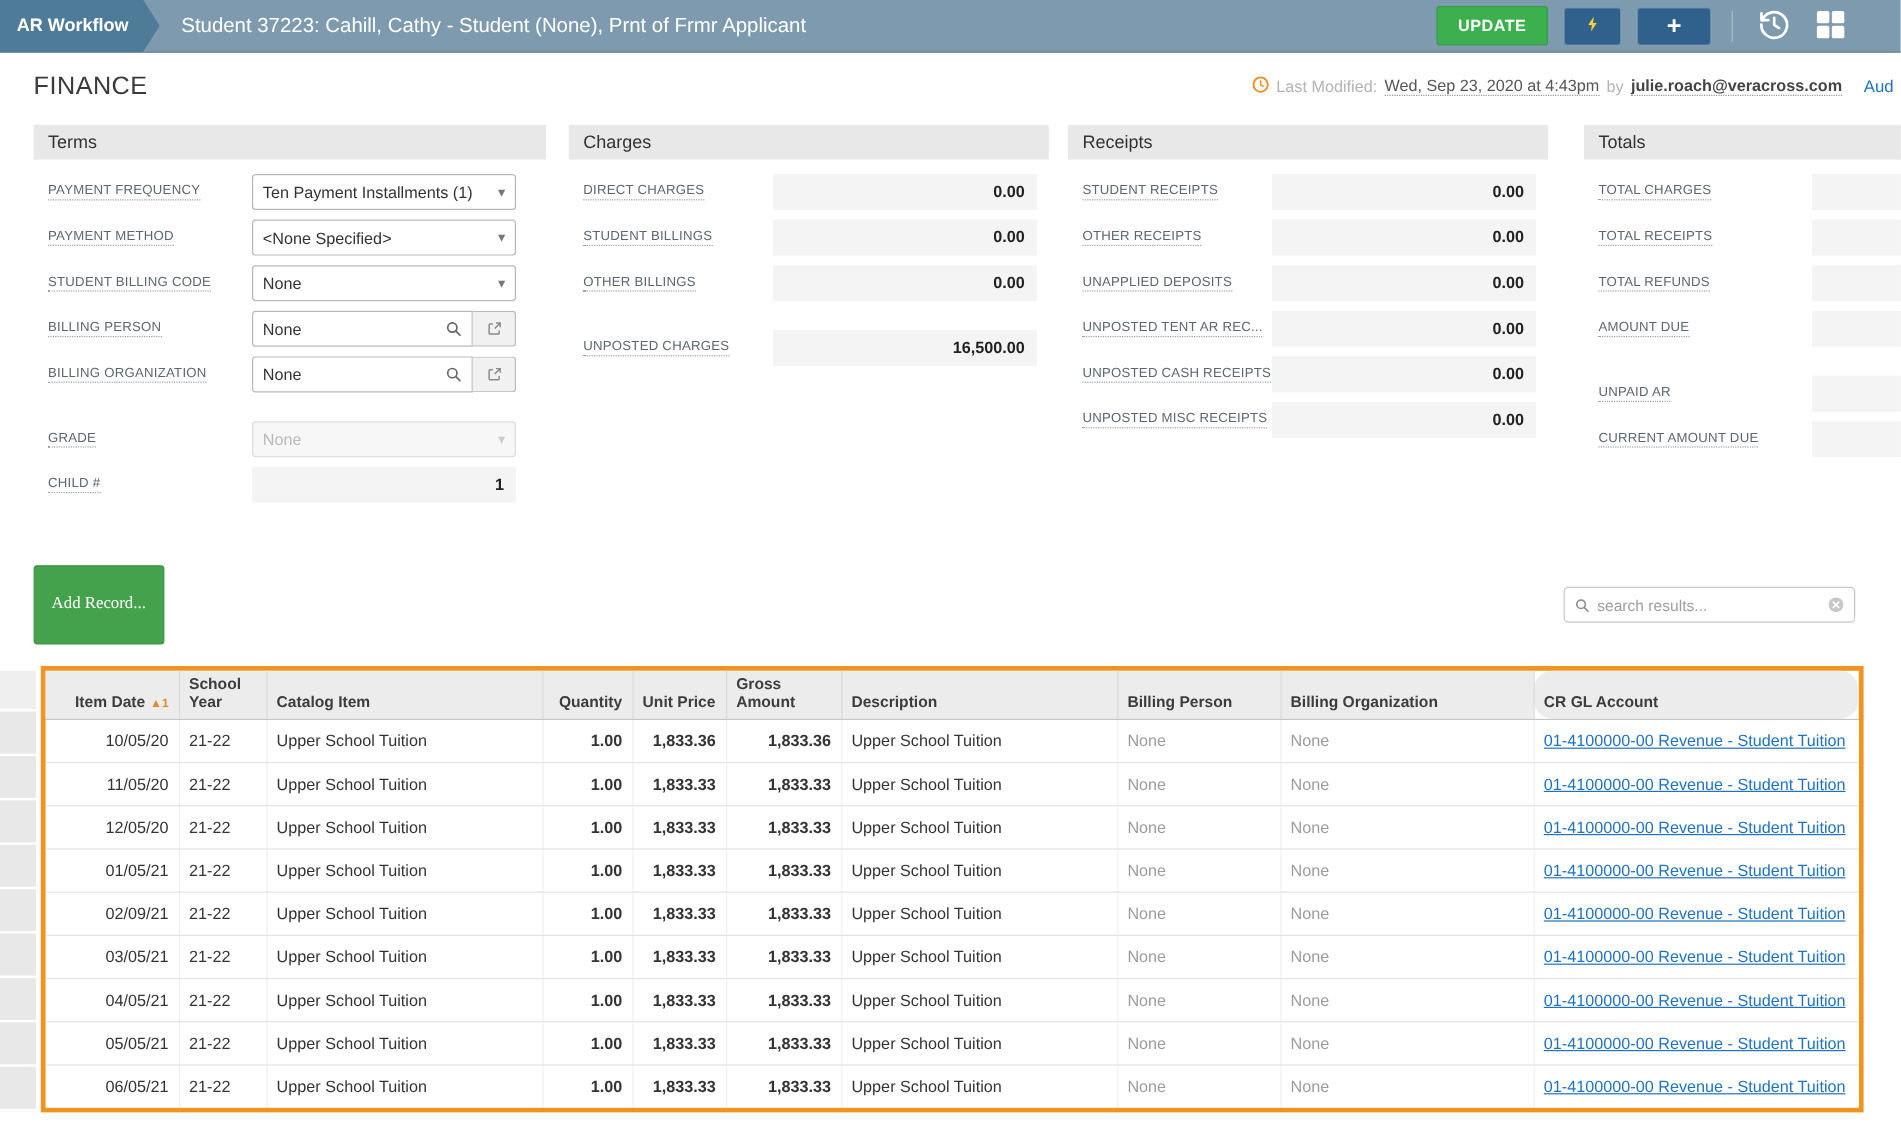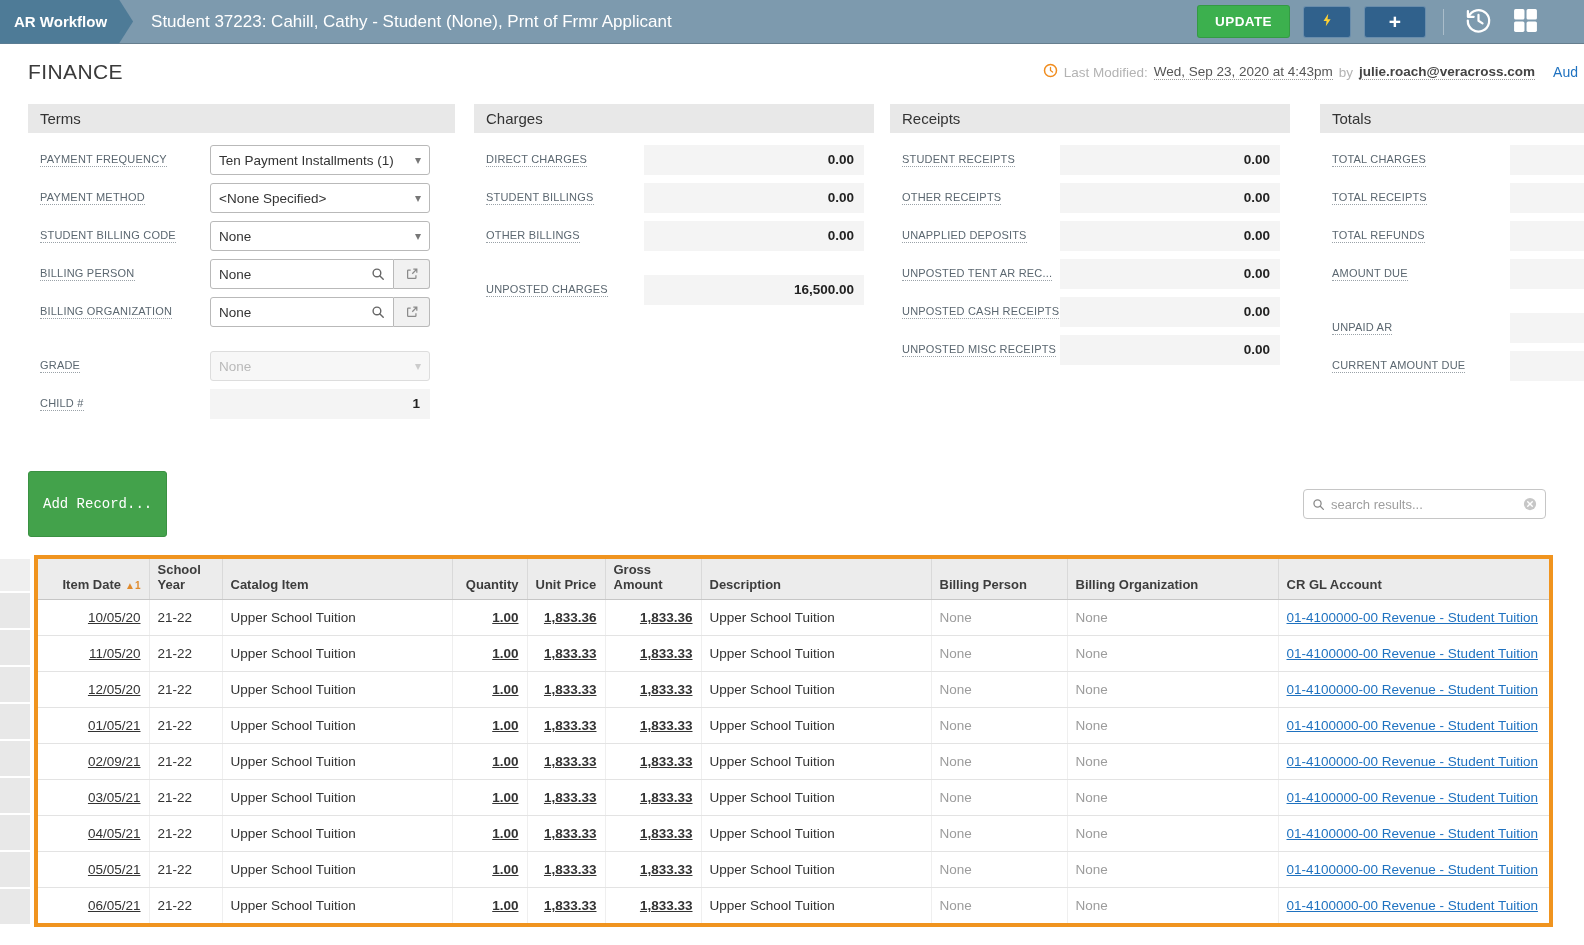--- a/index.html
+++ b/index.html
@@ -71,47 +71,47 @@
 
   .value-box { height:30px; line-height:30px; background:#f4f4f4; font-size:13.5px; font-weight:600;
     color:#222; text-align:right; padding:0 10px; overflow:hidden; white-space:nowrap; }
   .panel--form .value-box { flex:1; }
   .panel--values .value-box { flex:0 0 220px; }
   .panel-totals .value-box { flex:0 0 230px; }
 
   
   .actions { display:flex; align-items:center; margin:44px 38px 0 28px; }
   .add-btn { background:var(--add-green,#43a24b); color:#fff; font-size:14px; border:1px solid #3a9142;
-    border-radius:3px; padding:24px 14px; cursor:pointer; font-family:Liberation Mono, monospace; }
+    border-radius:3px; padding:24px 14px; cursor:pointer; font-family:Liberation Serif, serif; }
   .search-wrap { margin-left:auto; width:243px; height:30px; border:1px solid #c6c6c6; border-radius:4px;
     display:flex; align-items:center; padding:0 8px; background:#fff; }
   .search-mag svg { width:13px; height:13px; color:#8a8a8a; margin-right:6px; display:block; }
   .search-wrap input { border:none; outline:none; flex:1; font-size:13px; color:#555; font-family:inherit; min-width:0; background:transparent; }
   .search-wrap input::placeholder { color:#9e9e9e; }
   .clear-icon { cursor:pointer; display:flex; }
   .clear-icon svg { width:14px; height:14px; display:block; }
 
   
   .table-zone { display:flex; align-items:flex-start; margin-top:18px; padding-right:31px; }
   .gutter { width:30px; flex:none; margin-right:4px; padding-top:4px; }
   .gutter-cell { height:37px; background:#e8e8e8; border-bottom:2px solid #fff; cursor:pointer; }
   .gutter-cell.head { height:34px; background:#efefef; cursor:default; }
   .table-wrap { flex:1; border:4px solid var(--highlight-orange,#f0941f); background:#fff; min-width:0; }
   table { width:100%; border-collapse:collapse; table-layout:fixed; }
   thead th { background:#ececec; font-size:13px; color:#3d3d3d; text-align:left; vertical-align:bottom;
     padding:4px 8px 6px; border-right:1px solid #d9d9d9; border-bottom:1px solid #c6c6c6;
     line-height:1.15; font-weight:bold; cursor:pointer; }
-  thead th:last-child { border-right:none; }
+  thead th:last-child { border-right:none;border-radius:16px; }
   thead th.right { text-align:right; }
   .sort-ind { color:var(--sort-orange,#e08b2d); font-size:10px; margin-left:4px; font-weight:bold; }
   tbody td { font-size:13.5px; color:#333; padding:0 8px; height:36px; border-bottom:1px solid #e3e3e3;
     border-right:1px solid #efefef; white-space:nowrap; overflow:hidden; background:#fff; }
   tbody td:last-child { border-right:none; }
   tbody tr:last-child td { border-bottom:none; }
-  td.right { text-align:right;text-decoration:underline; }
+  td.right { text-align:right; }
   td.num { font-weight:600;margin-left:22px; }
   td.muted { color:#9c9c9c; }
   .gl-link { color:var(--link-blue,#1f72c0); text-decoration:underline; cursor:pointer; }
 </style>
 </head>
 <body>
 
 <div class="topbar">
   <div class="crumb">
     <span>AR Workflow</span>

